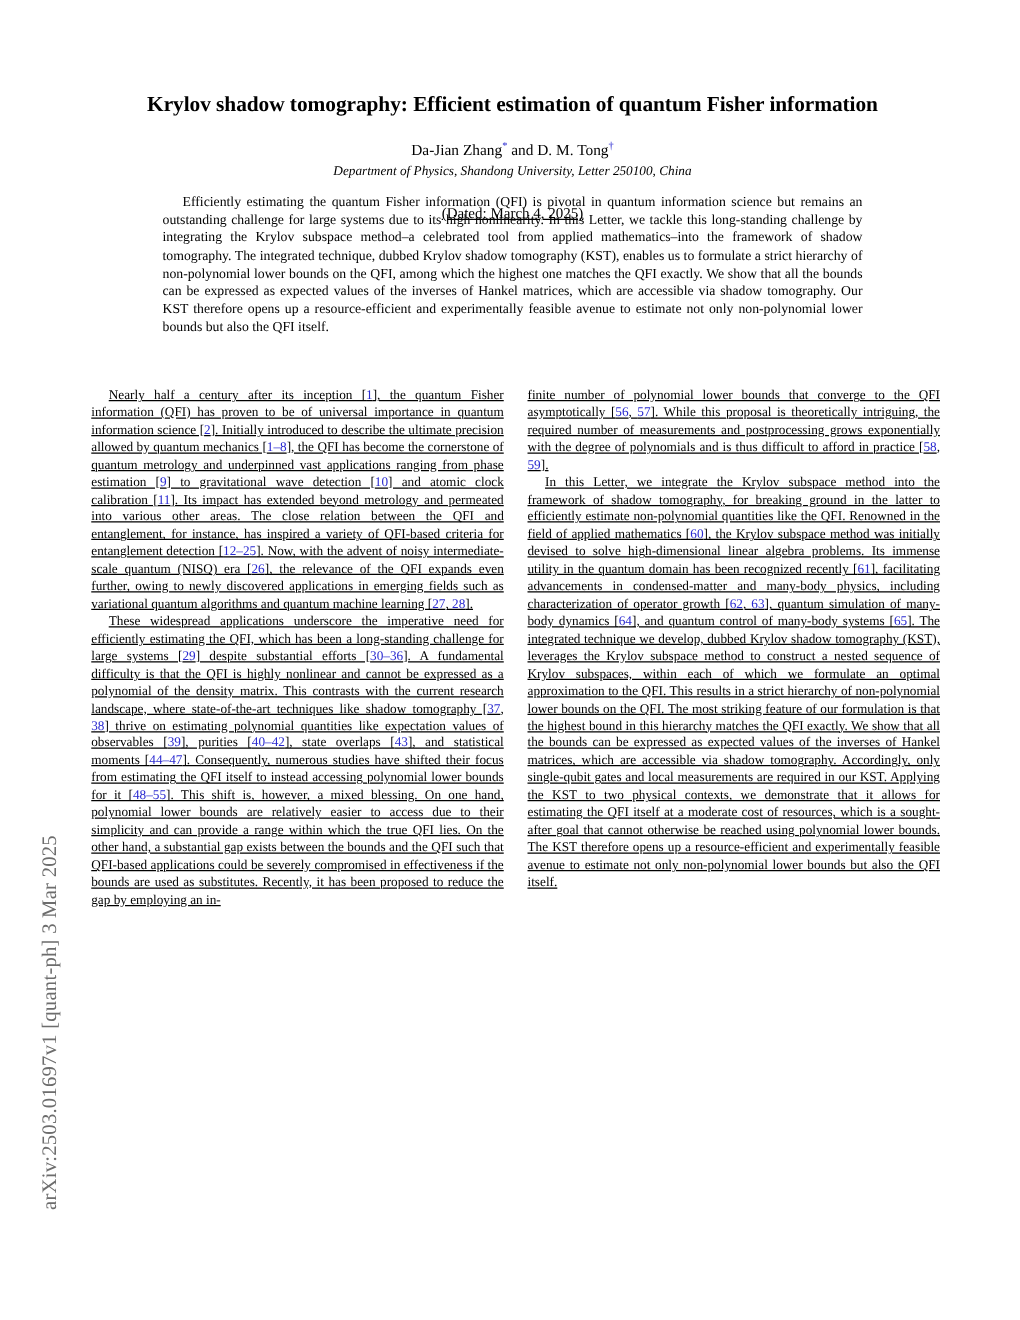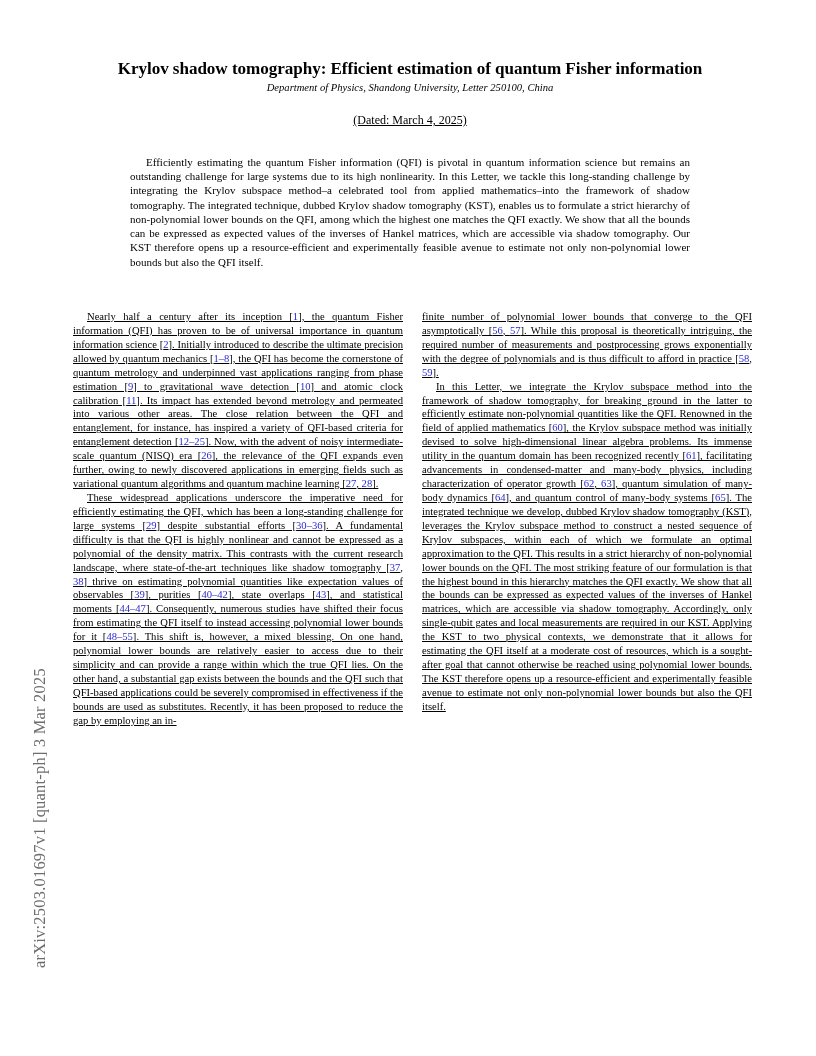--- a/index.html
+++ b/index.html
@@ -54,21 +54,21 @@
     left: 0px;
     top: 58px;
     width: 680px;
     text-align: center;
   }
   #paper-title {
     font-size: 17.1px;
     font-weight: bold;
     line-height: 1.25;
     letter-spacing: -0.05px;
-    margin: 0;
+    margin: 15px;
   }
   #author-line {
     margin-top: 18px;
     font-size: 12.3px;
     line-height: 1.3;
   }
   #author-line .sup {
     font-size: 8.4px;
     vertical-align: super;
     color: #2a2ad0;
@@ -135,20 +135,21 @@
 
 <div id="arxiv-stamp">
   <div class="stamp-text">arXiv:2503.01697v1  [quant-ph]  3 Mar 2025</div>
 </div>
 
 <div id="page">
 
   <div id="title-block">
     <h1 id="paper-title">Krylov shadow tomography: Efficient estimation of quantum Fisher information</h1>
 
+    <div id="author-line"><span>Da-Jian Zhang</span><span class="sup">*</span><span> and </span><span>D. M. Tong</span><span class="sup">†</span></div>
 
     <div id="affiliation">Department of Physics, Shandong University, Letter 250100, China</div>
     <div id="date-line">(Dated: March 4, 2025)</div>
   </div>
 
   <div id="abstract">Efficiently estimating the quantum Fisher information (QFI) is pivotal in quantum information science but remains an outstanding challenge for large systems due to its high nonlinearity. In this Letter, we tackle this long-standing challenge by integrating the Krylov subspace method–a celebrated tool from applied mathematics–into the framework of shadow tomography. The integrated technique, dubbed Krylov shadow tomography (KST), enables us to formulate a strict hierarchy of non-polynomial lower bounds on the QFI, among which the highest one matches the QFI exactly. We show that all the bounds can be expressed as expected values of the inverses of Hankel matrices, which are accessible via shadow tomography. Our KST therefore opens up a resource-efficient and experimentally feasible avenue to estimate not only non-polynomial lower bounds but also the QFI itself.</div>
 
   <div id="columns">
 
     <div class="column">

